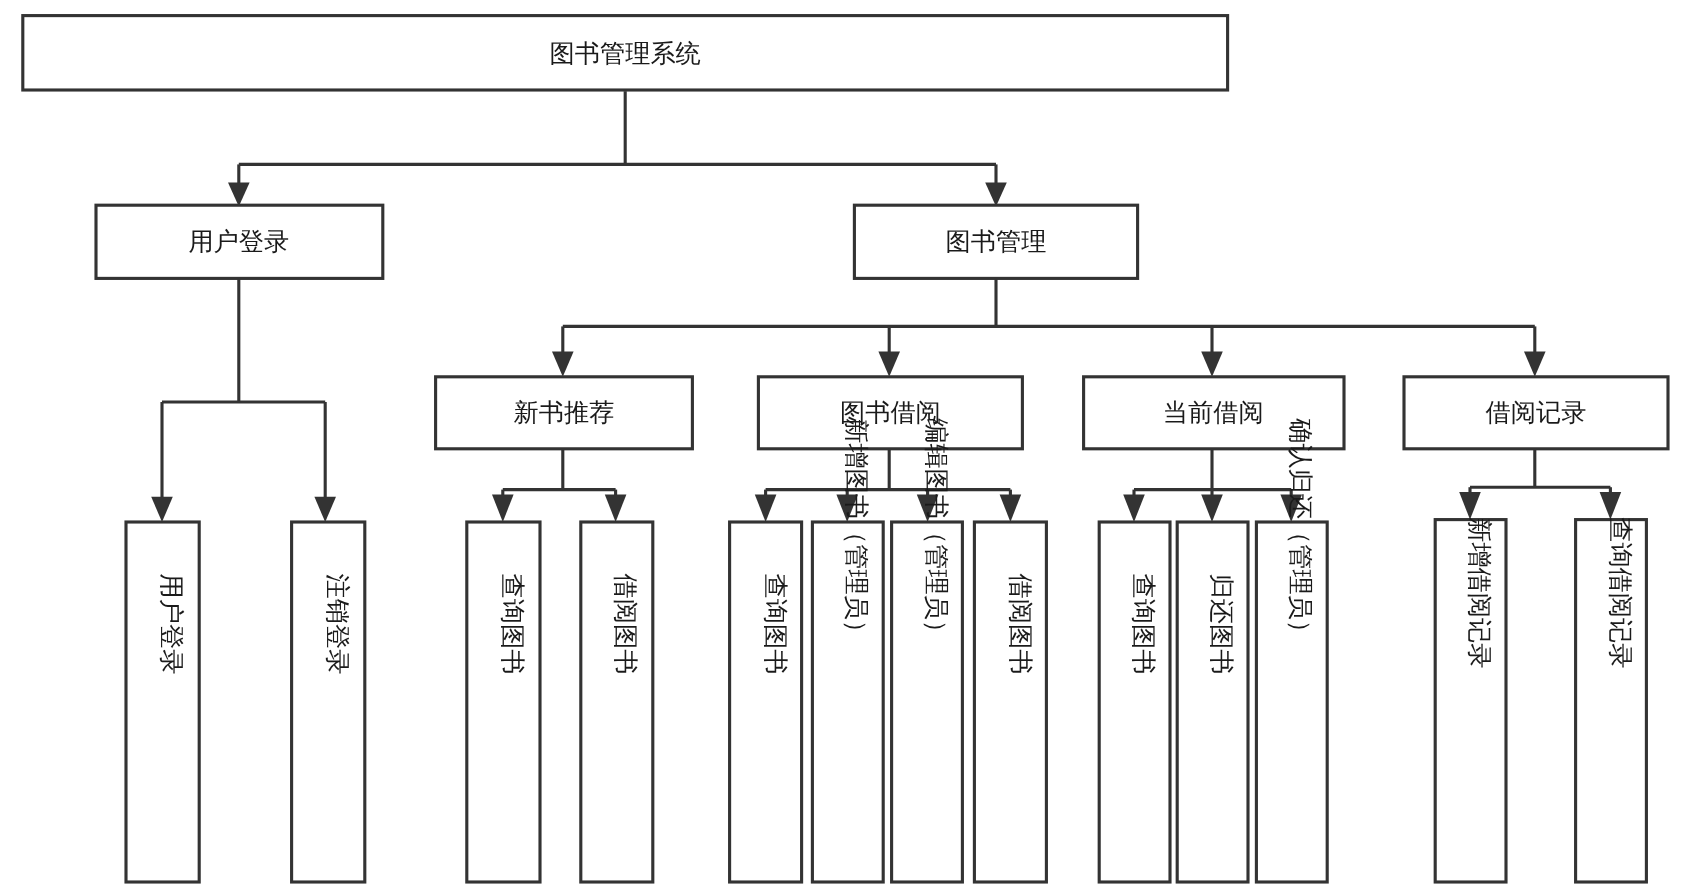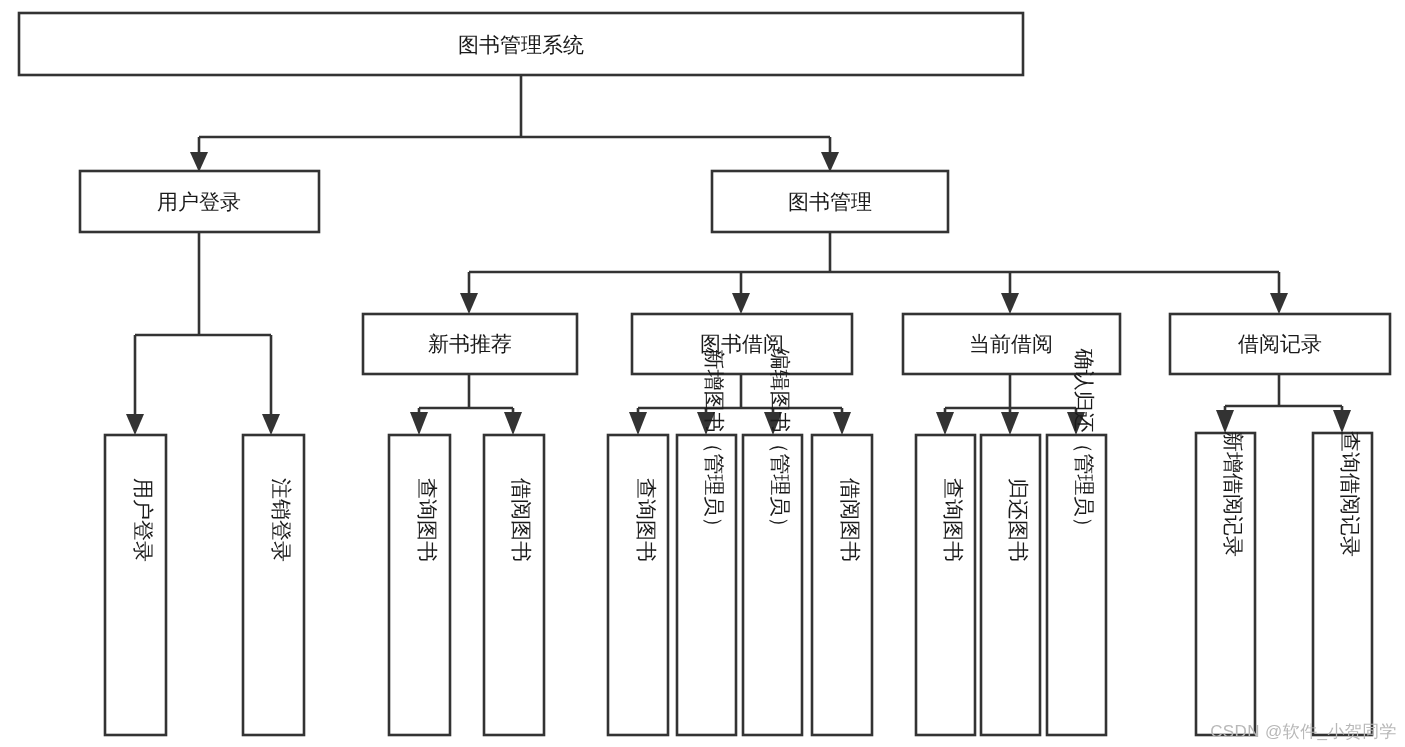--- a/index.html
+++ b/index.html
@@ -233,15 +233,14 @@
       <rect class="node-box" x="1196" y="433" width="59" height="302"></rect>
       <text class="node-label-v" transform="translate(1226,494) rotate(90)">新增借阅记录</text>
     </g>
     <g>
       <rect class="node-box" x="1313" y="433" width="59" height="302"></rect>
       <text class="node-label-v" transform="translate(1343,494) rotate(90)">查询借阅记录</text>
     </g>
 
   </svg>
 
-  <div class="watermark">CSDN @软件_小贺同学</div>
 
 </div>
 
 </body></html>

